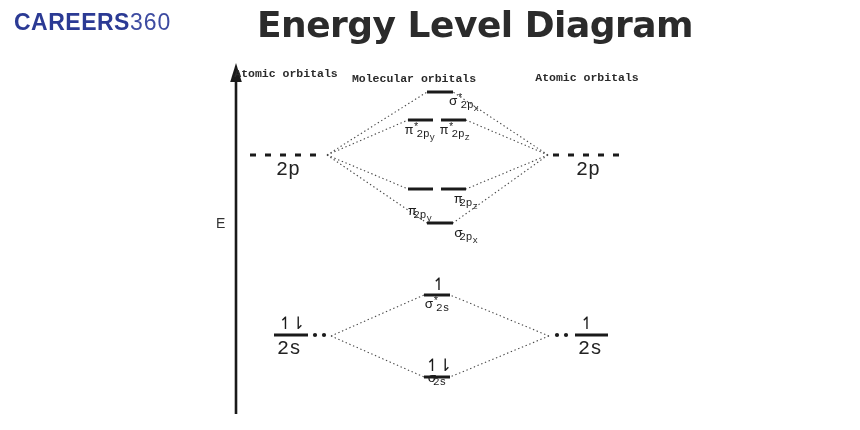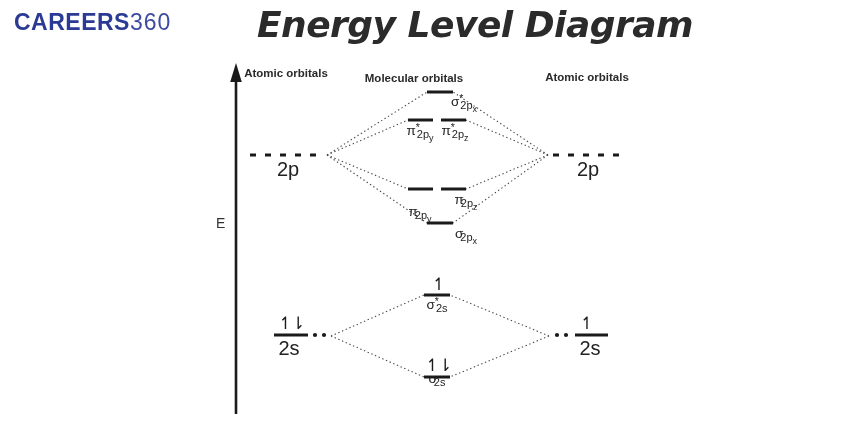--- a/index.html
+++ b/index.html
@@ -2,27 +2,27 @@
 <html><head>
 <meta charset="utf-8">
 <style>
   html,body{margin:0;padding:0;background:#ffffff;}
   body{width:860px;height:430px;position:relative;overflow:hidden;
        font-family:"Liberation Sans",sans-serif;-webkit-font-smoothing:antialiased;}
   .stage{position:absolute;inset:0;border-radius:12px;}
   svg.lines{position:absolute;left:0;top:0;}
 
   .abs{position:absolute;white-space:nowrap;}
-  .cx{transform:translateX(-50%);}
+  .cx{transform:translateX(-50%);font-family:Liberation Mono, monospace;}
 
   .logo{left:14px;top:9px;font-size:23px;font-weight:800;letter-spacing:.5px;color:#2b3a94;}
   .logo .suffix{font-weight:300;color:#3d4ba1;letter-spacing:1px;}
 
   .title{left:240px;top:4px;width:470px;text-align:center;font-size:36px;font-weight:800;
-         color:#2b2b2b;font-family:"DejaVu Sans",sans-serif;letter-spacing:-.5px;font-style:italic;}
+         color:#2b2b2b;font-family:"DejaVu Sans",sans-serif;letter-spacing:-.5px;}
 
   .hdr{font-size:11.5px;font-weight:600;color:#2a2a2a;}
   .axis-label{font-size:14px;color:#333;}
 
   .ao-label{font-size:20px;color:#222;}
   .electrons{font-size:17px;letter-spacing:-1.5px;color:#1a1a1a;
              font-family:"DejaVu Sans",sans-serif;line-height:1;}
 
   .mo-label{font-size:13.5px;color:#1e1e1e;line-height:1;}
   .mo-label .sym{font-size:13.5px;}

